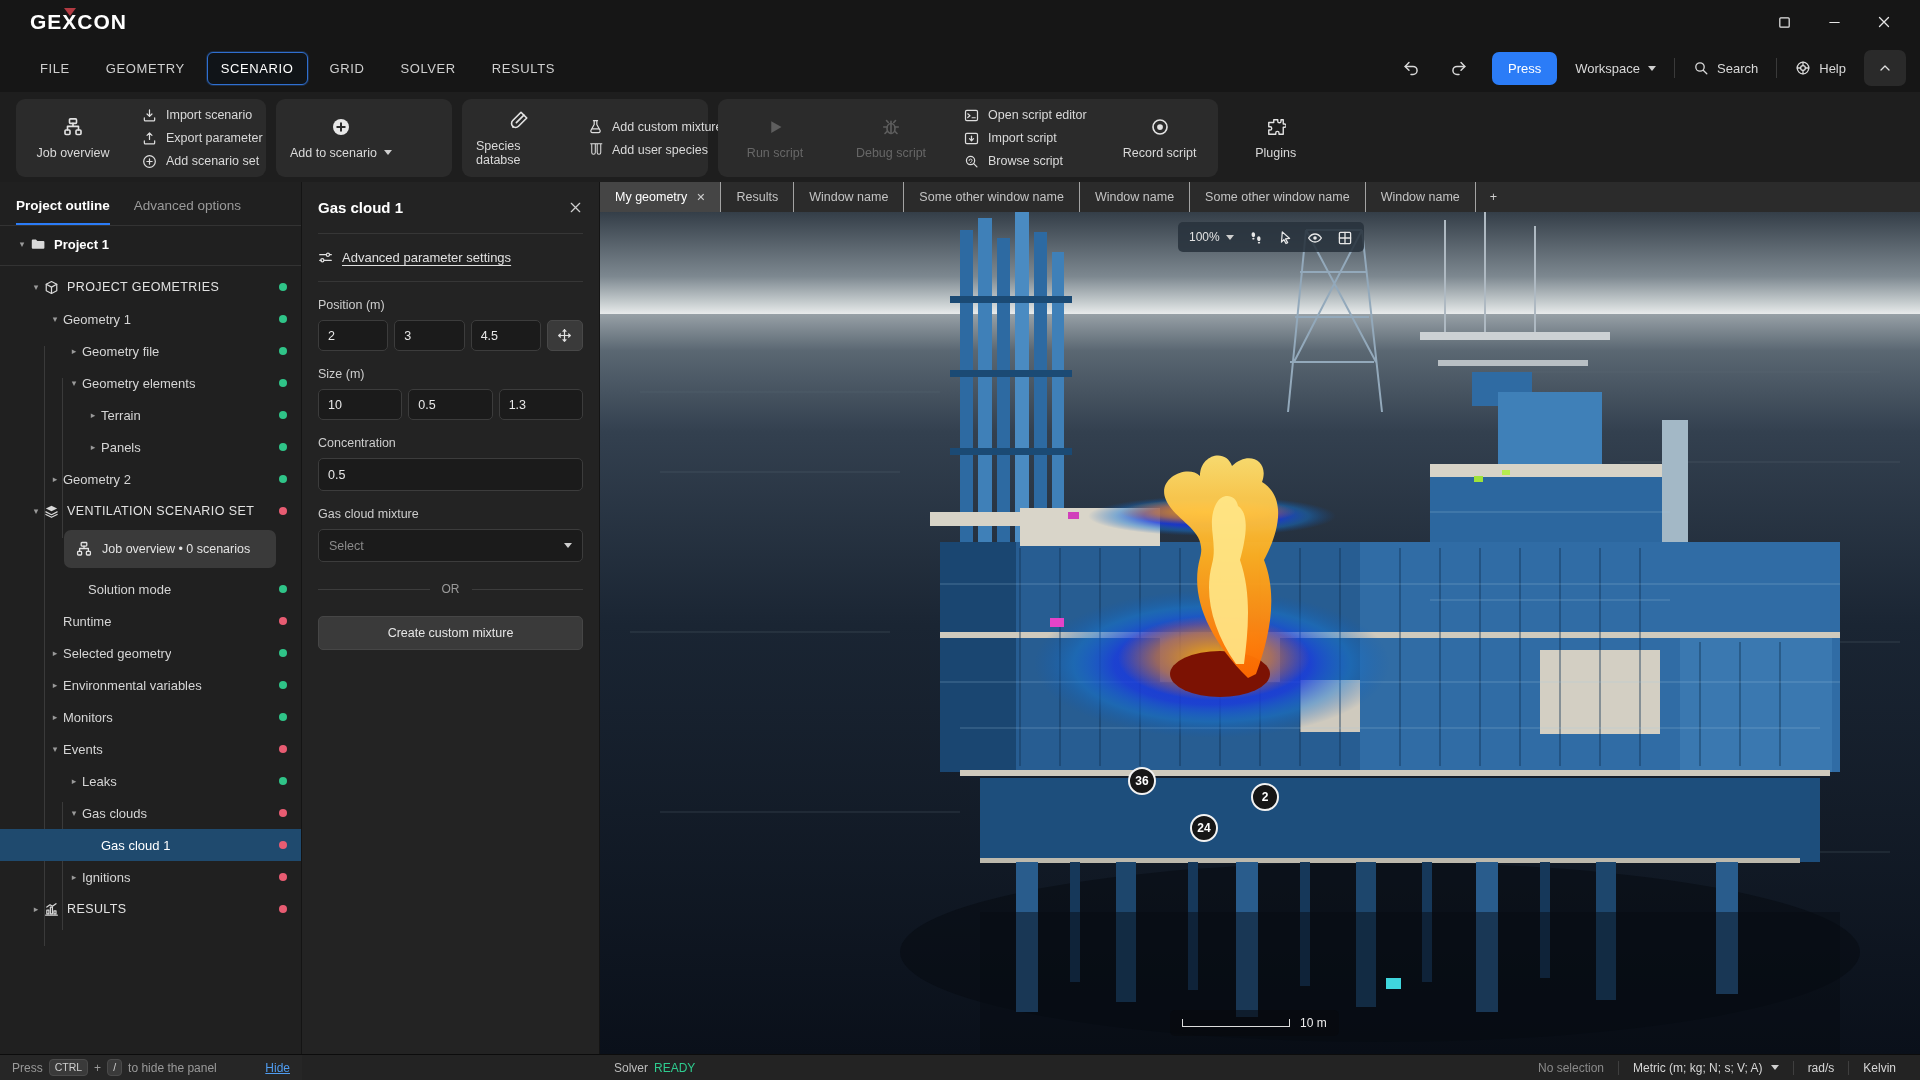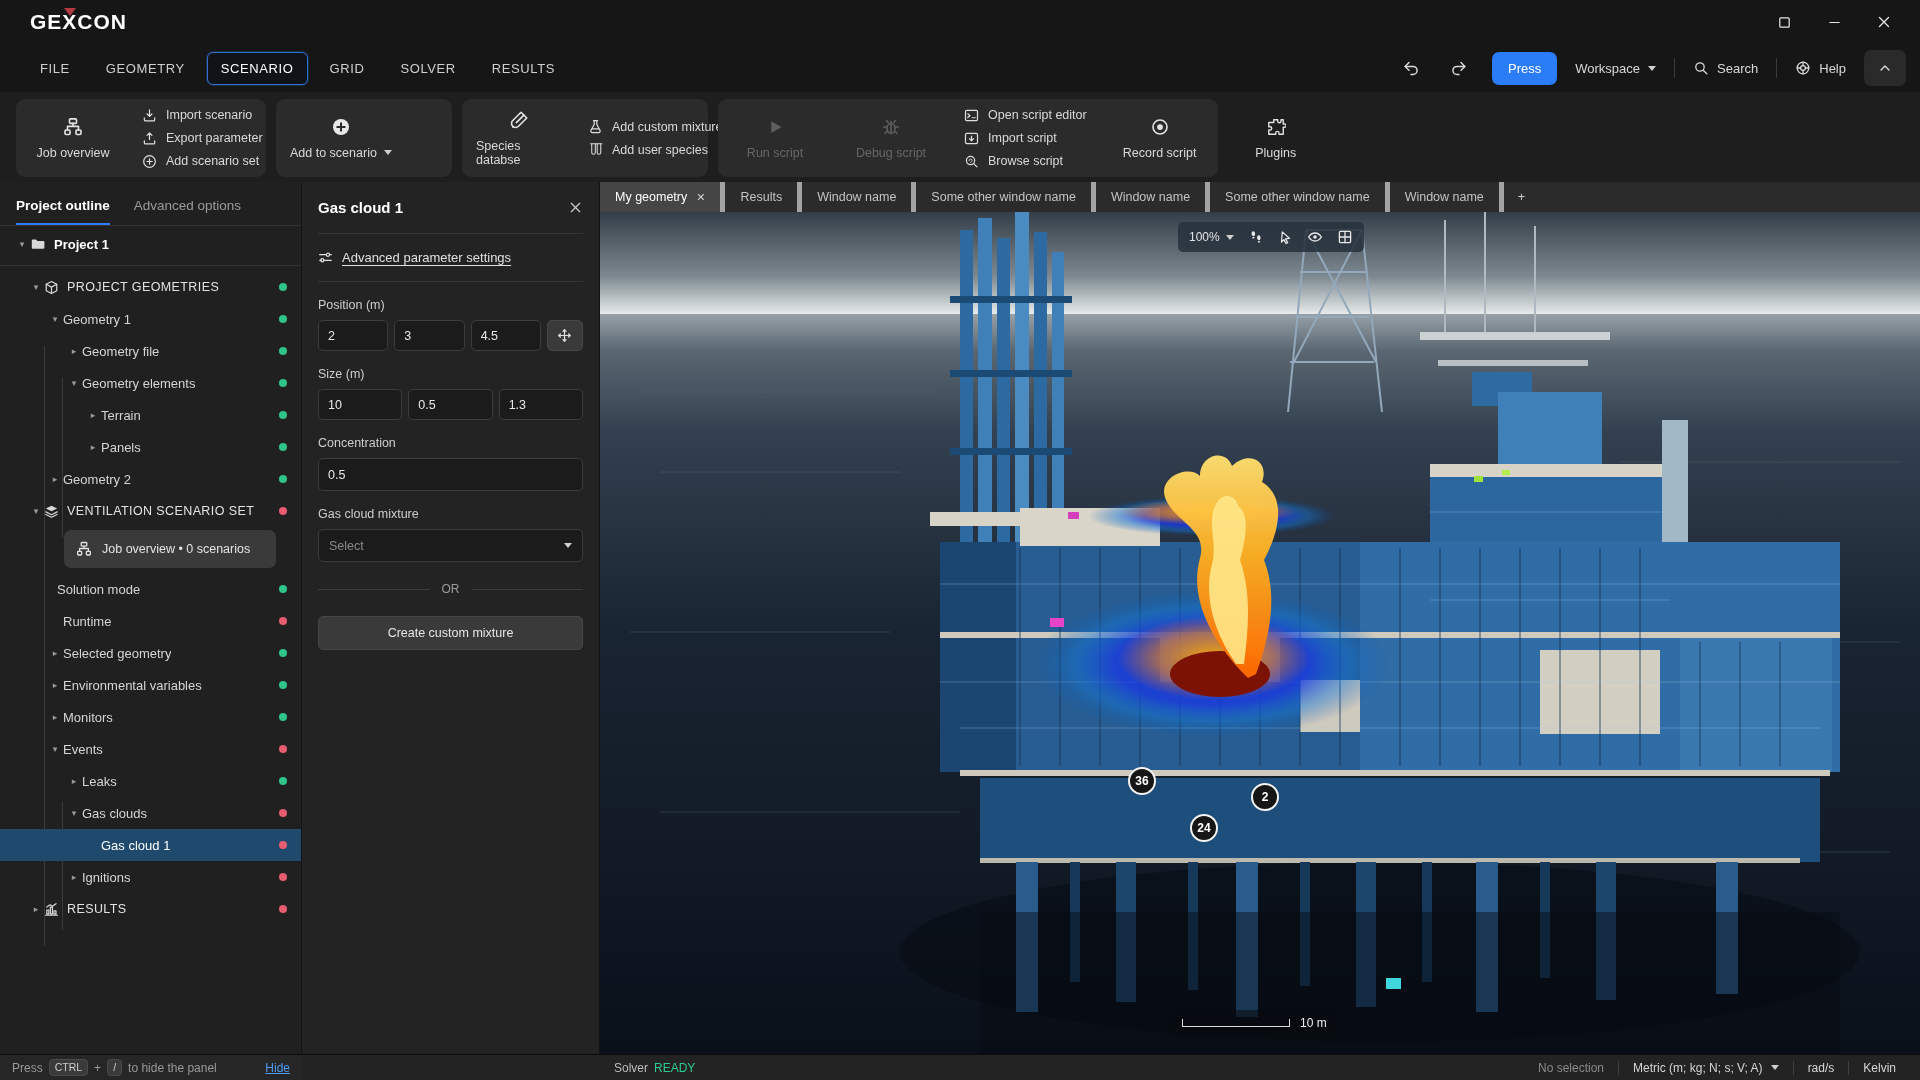--- a/index.html
+++ b/index.html
@@ -90,28 +90,28 @@
   .movebtn { flex:none; width:36px; height:31px; background:#3a3a3a; border:1px solid #484848; border-radius:5px; display:flex; align-items:center; justify-content:center; color:#e0e0e0; }
   .selectbox { background:#1b1b1b; border:1px solid #3c3c3c; border-radius:5px; height:33px; display:flex; align-items:center; padding:0 10px; color:#8a8a8a; font-size:12.5px; }
   .selectbox .caret-down { margin-left:auto; }
   .ordiv { display:flex; align-items:center; gap:12px; margin:20px 0; color:#9a9a9a; font-size:12px; }
   .ordiv::before,.ordiv::after { content:""; flex:1; height:1px; background:#3c3c3c; }
   .createbtn { width:100%; height:34px; background:#3a3a3a; border:1px solid #464646; border-radius:5px; color:#e6e6e6; font-size:12.5px; font-family:inherit; }
 
   
   .viewport { position:absolute; left:600px; top:182px; width:1320px; height:872px; background:#1a1a1a; }
   .vtabs { height:30px; background:#2b2b2b; display:flex; align-items:stretch; font-size:12.5px; color:#c3c3c3; }
-  .vtab { display:flex; align-items:center; gap:9px; padding:8px 15px; border-right:5px solid #a3a3a3; white-space:nowrap; }
+  .vtab { display:flex; align-items:center; gap:9px; padding:8px 15px; border-right:1px solid #a3a3a3; white-space:nowrap; }
   .vtab.active { background:#454545; color:#fff; }
   .vtab .x { font-size:11px; color:#cfcfcf; }
   .vtab-add { display:flex; align-items:center; padding:0 14px; color:#cfcfcf; }
   .scene { position:relative; width:1320px; height:842px; overflow:hidden; }
   .scene svg.bg { position:absolute; left:0; top:0; }
 
-  .vtoolbar { position:absolute; left:578px; top:10px; height:30px; background:rgba(40,50,60,.88); border-radius:5px; display:flex; align-items:center; gap:14px; padding:8px 11px; color:#e2e2e2; font-size:12px; }
+  .vtoolbar { position:absolute; left:578px; top:10px; height:30px; background:rgba(40,50,60,.88); border-radius:5px; display:flex; gap:14px; padding:8px 11px; color:#e2e2e2; font-size:12px; }
   .vtoolbar .zoomlvl { display:flex; align-items:center; gap:6px; }
   .vtoolbar .ti { color:#e8e8e8; }
 
   .badge { position:absolute; width:28px; height:28px; border-radius:50%; background:#161616; border:2px solid #f2f2f2; color:#fff; font-size:12px; font-weight:bold; display:flex; align-items:center; justify-content:center; transform:translate(-50%,-50%); }
 
   .scalebar { position:absolute; left:570px; top:798px; display:flex; align-items:center; gap:10px; background:rgba(8,10,12,.55); border-radius:5px; padding:6px 12px; color:#eee; font-size:12px; }
   .scaleline { width:108px; height:8px; border-left:1.5px solid #ddd; border-right:1.5px solid #ddd; position:relative; }
   .scaleline::after { content:""; position:absolute; left:0; right:0; bottom:0; height:1.5px; background:#ddd; }
 </style>
 </head>
@@ -397,21 +397,21 @@
       <div class="jobcard">
         <svg class="ic" width="16" height="16" viewBox="0 0 16 16">
             <rect x="5.2" y="1.5" width="5.6" height="3.6" rx=".8"></rect>
             <path d="M8 5.1v2.4M3.6 10.4V7.5h8.8v2.9"></path>
             <rect x="1.6" y="10.4" width="4" height="3.6" rx=".8"></rect>
             <rect x="10.4" y="10.4" width="4" height="3.6" rx=".8"></rect>
           </svg>
         <span>Job overview • 0 scenarios</span>
       </div>
 
-      <div class="trow" style="padding-left:41px;">
+      <div class="trow" style="padding-left:72px;">
         <span class="caret"></span>
         <span class="tlabel">Solution mode</span>
         <span class="dot" style="background: rgb(47, 196, 136);"></span>
       </div>
       <div class="trow" style="padding-left:47px;">
         <span class="caret"></span>
         <span class="tlabel">Runtime</span>
         <span class="dot" style="background: rgb(232, 92, 114);"></span>
       </div>
       <div class="trow" style="padding-left:47px;">

